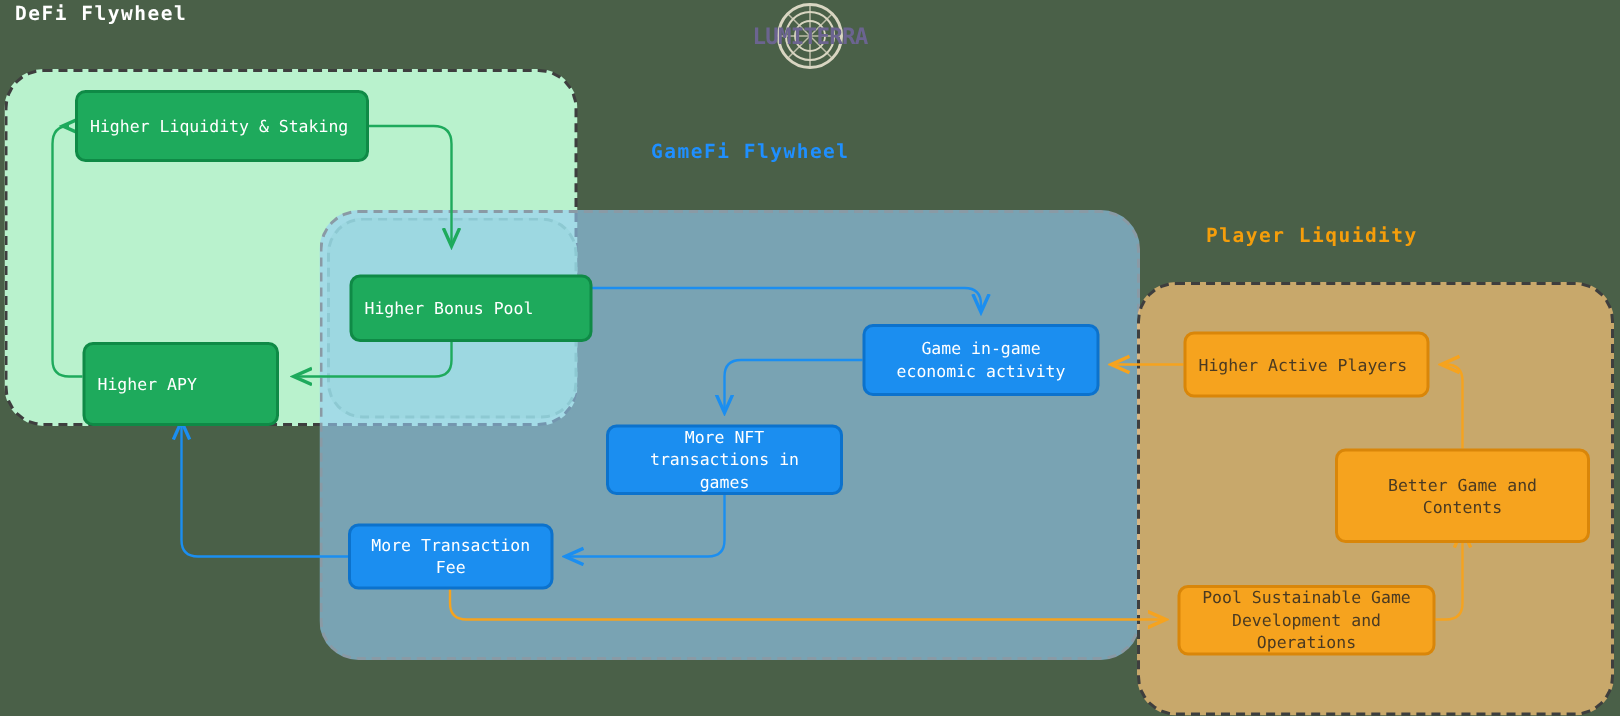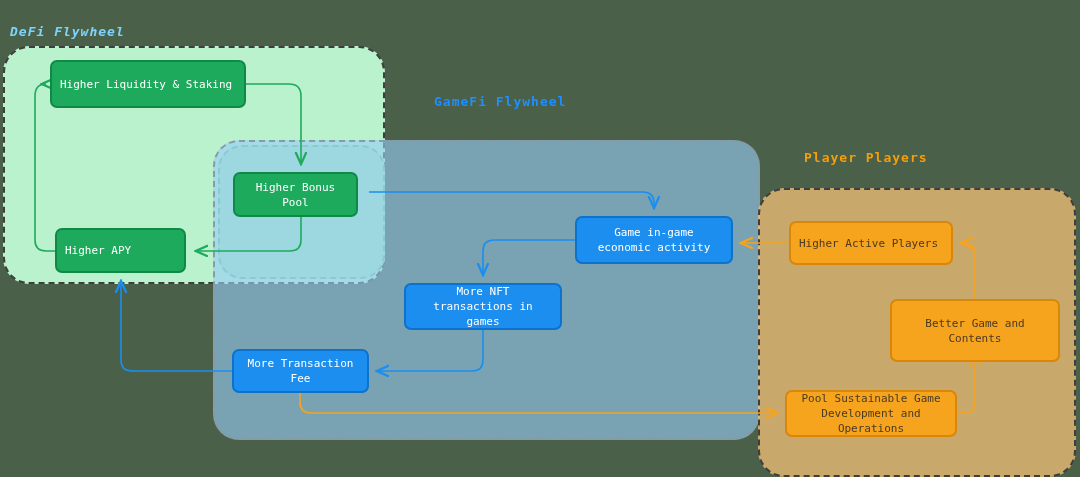--- a/index.html
+++ b/index.html
@@ -22,24 +22,33 @@
 <div id="stage">
 
   <div class="container-box" style="left:3px;top:46px;width:382px;height:238px;background:#b9f2cd;border:2px dashed #3e3e3e;"></div>
 
   <div class="container-box" style="left:218px;top:145px;width:167px;height:134px;background:#a9e9c1;border:2px dashed #7ec29a;border-radius:24px;"></div>
 
   <div class="container-box" style="left:213px;top:140px;width:547px;height:300px;background:rgba(150,205,245,0.62);border:2px dashed #8a9aa5;"></div>
 
   <div class="container-box" style="left:758px;top:188px;width:318px;height:289px;background:rgba(250,196,120,0.72);border:2px dashed #3e3e3e;"></div>
 
-  <div class="zone-label" style="left:10px;top:24px;color:#7dd3fc;font-style:italic;">DeFi Flywheel</div>
+  <div class="zone-label" style="left:10px;top:2px;color:#ffffff;">DeFi Flywheel</div>
   <div class="zone-label" style="left:434px;top:94px;color:#1f8fff;text-align:center;">GameFi Flywheel</div>
-  <div class="zone-label" style="left:804px;top:150px;color:#f59e0b;">Player Players</div>
+  <div class="zone-label" style="left:804px;top:150px;color:#f59e0b;">Player Liquidity</div>
 
+  <div id="logo">
+    <svg width="92" height="48" viewBox="0 0 92 48">
+      <circle cx="46" cy="24" r="21" fill="none" stroke="#d9d6c2" stroke-width="2"></circle>
+      <circle cx="46" cy="24" r="16" fill="none" stroke="#d9d6c2" stroke-width="1.4"></circle>
+      <circle cx="46" cy="24" r="10" fill="none" stroke="#d9d6c2" stroke-width="1.2"></circle>
+      <path d="M46 3 L46 45 M25 24 L67 24 M31 9 L61 39 M61 9 L31 39" stroke="#d9d6c2" stroke-width="1" fill="none" opacity="0.8"></path>
+      <text class="lgtxt" x="46" y="29" text-anchor="middle">LUMITERRA</text>
+    </svg>
+  </div>
 
   <svg class="edges">
     <defs>
       <marker id="ag" markerWidth="9" markerHeight="9" refX="7.5" refY="4" orient="auto">
         <path d="M0,0.6 L7.6,4 L0,7.4" fill="none" stroke="#1eaa5c" stroke-width="1.4"></path>
       </marker>
       <marker id="ab" markerWidth="9" markerHeight="9" refX="7.5" refY="4" orient="auto">
         <path d="M0,0.6 L7.6,4 L0,7.4" fill="none" stroke="#1b8ef0" stroke-width="1.4"></path>
       </marker>
       <marker id="ao" markerWidth="9" markerHeight="9" refX="7.5" refY="4" orient="auto">
@@ -67,25 +76,25 @@
 
     <path d="M957,413 L964,413 Q975,413 975,402 L975,353" fill="none" stroke="#f6a31e" stroke-width="1.6" marker-end="url(#ao)"></path>
 
     <path d="M300,393 L300,402 Q300,413 311,413 L777,413" fill="none" stroke="#f6a31e" stroke-width="1.6" marker-end="url(#ao)"></path>
   </svg>
 
   <div class="node" style="left:50px;top:60px;width:196px;height:48px;background:#1eaa5c;border:2px solid #0f8a46;">
     <span>Higher Liquidity &amp; Staking</span>
   </div>
 
-  <div class="node" style="left:233px;top:172px;width:125px;height:45px;background:#1eaa5c;border:2px solid #0f8a46;">
+  <div class="node" style="left:233px;top:183px;width:162px;height:45px;background:#1eaa5c;border:2px solid #0f8a46;">
     <span>Higher Bonus Pool</span>
   </div>
 
-  <div class="node" style="left:55px;top:228px;width:131px;height:45px;background:#1eaa5c;border:2px solid #0f8a46;">
+  <div class="node" style="left:55px;top:228px;width:131px;height:56px;background:#1eaa5c;border:2px solid #0f8a46;">
     <span>Higher APY</span>
   </div>
 
   <div class="node" style="left:575px;top:216px;width:158px;height:48px;background:#1b8ef0;border:2px solid #0c72cc;">
     <span>Game in-game economic activity</span>
   </div>
 
   <div class="node" style="left:232px;top:349px;width:137px;height:44px;background:#1b8ef0;border:2px solid #0c72cc;">
     <span>More Transaction Fee</span>
   </div>

